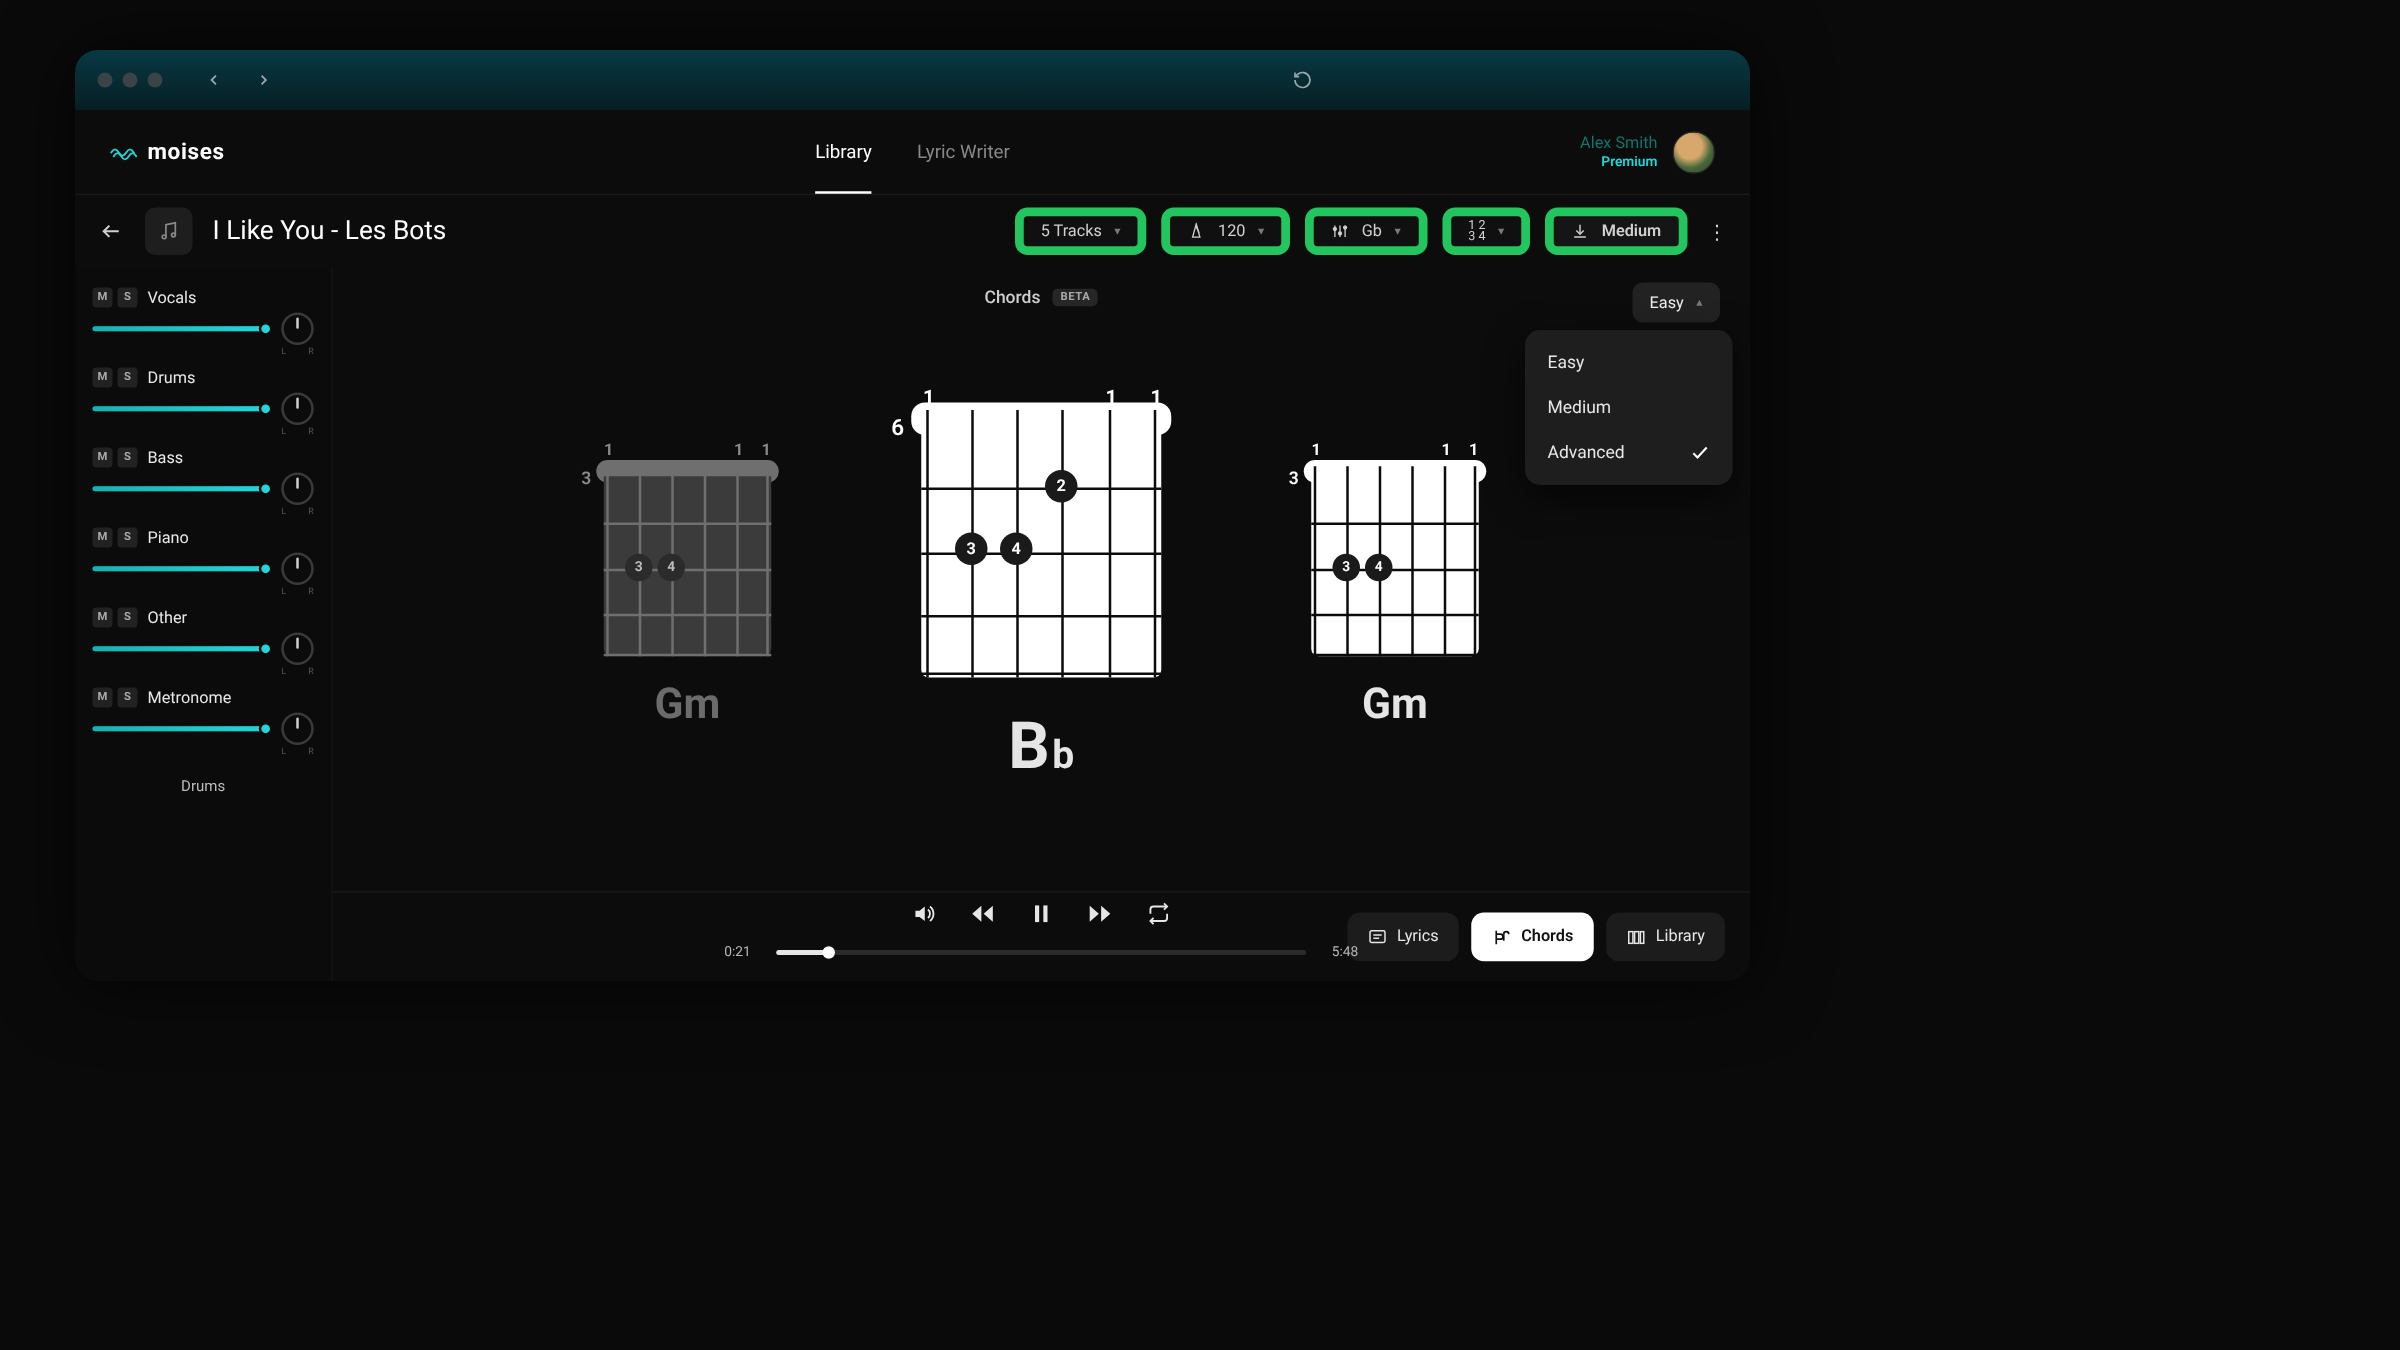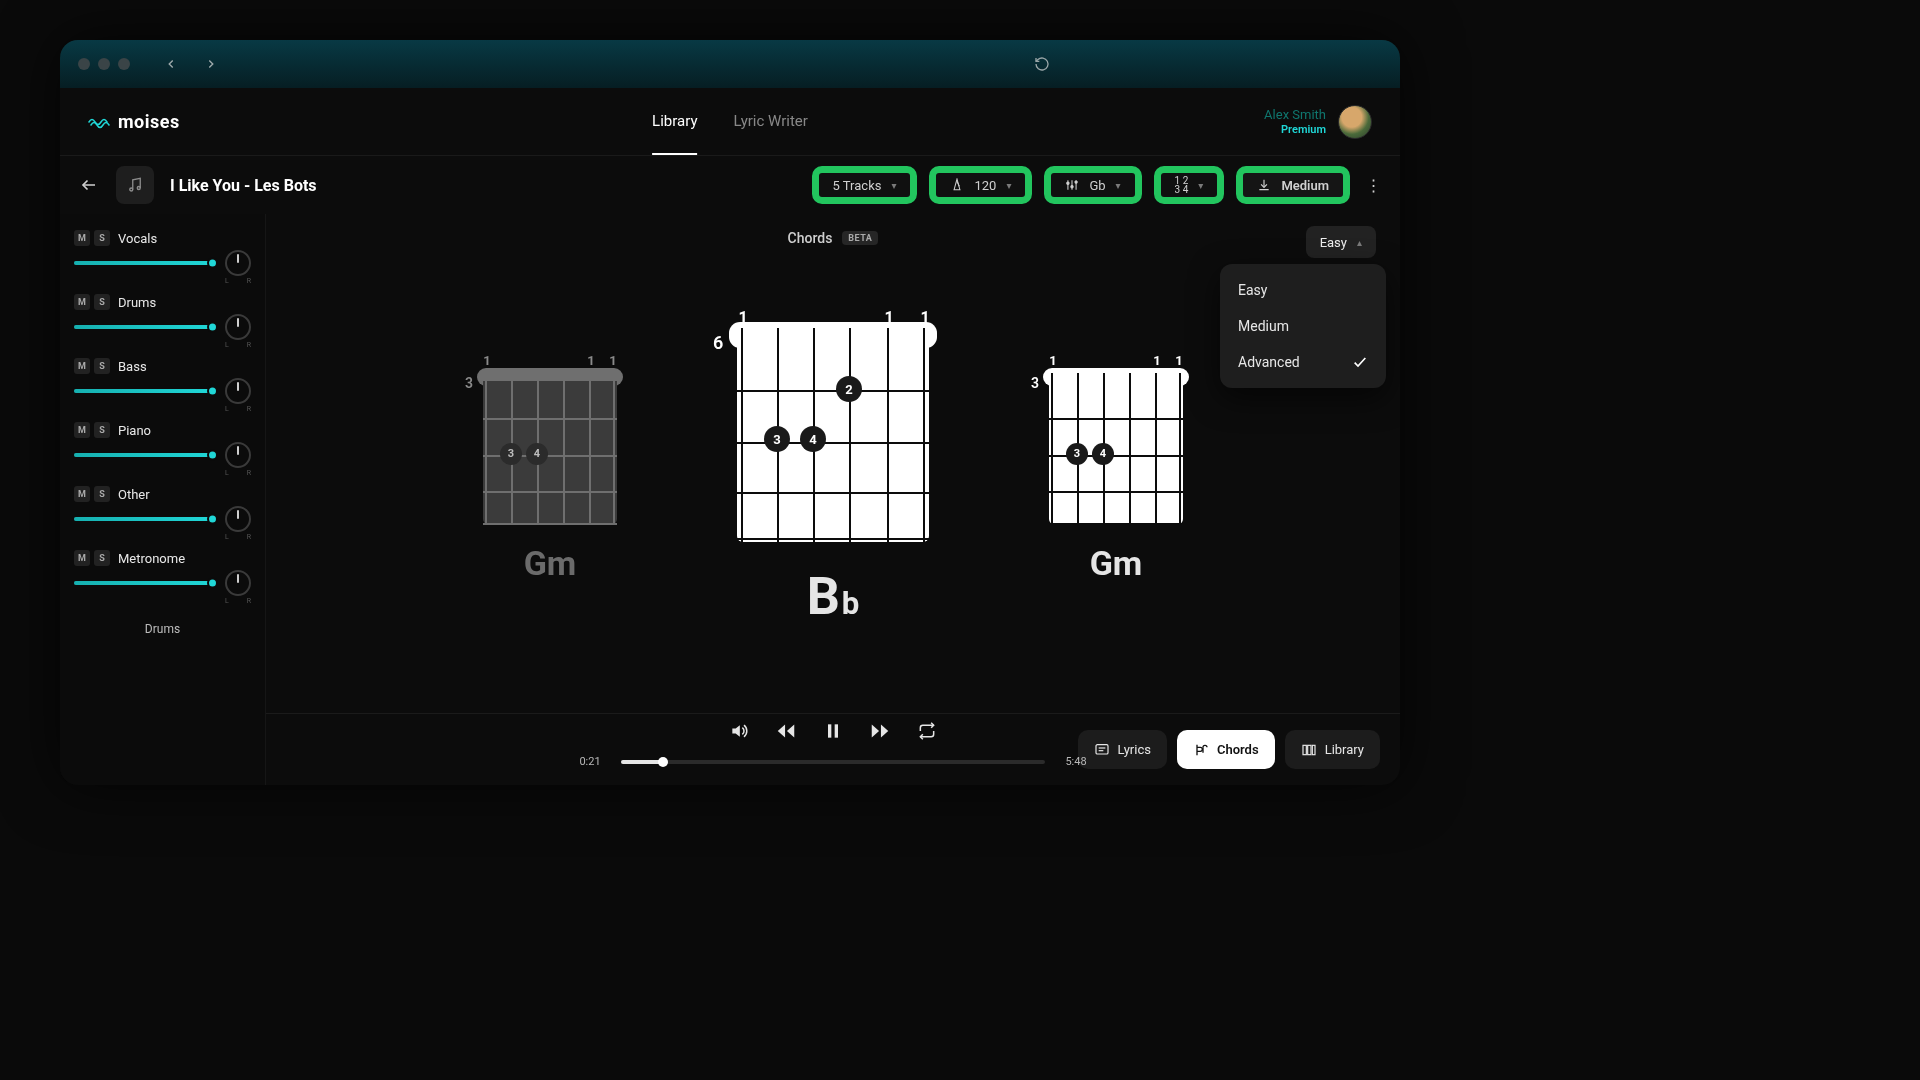--- a/index.html
+++ b/index.html
@@ -38,21 +38,21 @@
   .avatar { width:34px; height:34px; border-radius:50%; background: radial-gradient(circle at 40% 35%, #d7a76b 0 35%, #4a6a3a 60%, #2a3a2a 100%); border:1px solid #2a2a2a;}
 
   
   .toolbar {
     height: 58px; display:flex; align-items:center; padding:0 14px 0 14px; gap:12px; background:#0c0c0c;
   }
   .back-arrow { width:30px; height:30px; display:flex; align-items:center; justify-content:center; color:#d0d0d0; cursor:pointer;}
   .song-icon {
     width:38px; height:38px; border-radius:8px; background:#1e1e1e; display:flex; align-items:center; justify-content:center; color:#8a8a8a;
   }
-  .song-title { color:#fff; font-size:16px; font-weight:700; margin-left:4px;}
+  .song-title { color:#fff; font-size:21px; font-weight:400; margin-left:4px;}
   .tool-group { margin-left:auto; display:flex; align-items:center; gap:12px;}
   .pill {
     height:38px; padding:0 14px; border:7px solid #22c55e; border-radius:10px; display:flex; align-items:center; gap:10px;
     color:#d0d0d0; font-size:13px; background:#101010; cursor:pointer;
   }
   .chev { color:#7a7a7a; font-size:10px;}
   .export-btn { background:#151515; font-weight:600;}
   .kebab { width:24px; text-align:center; color:#d0d0d0; cursor:pointer; font-size:16px; letter-spacing:1px;}
 
   

